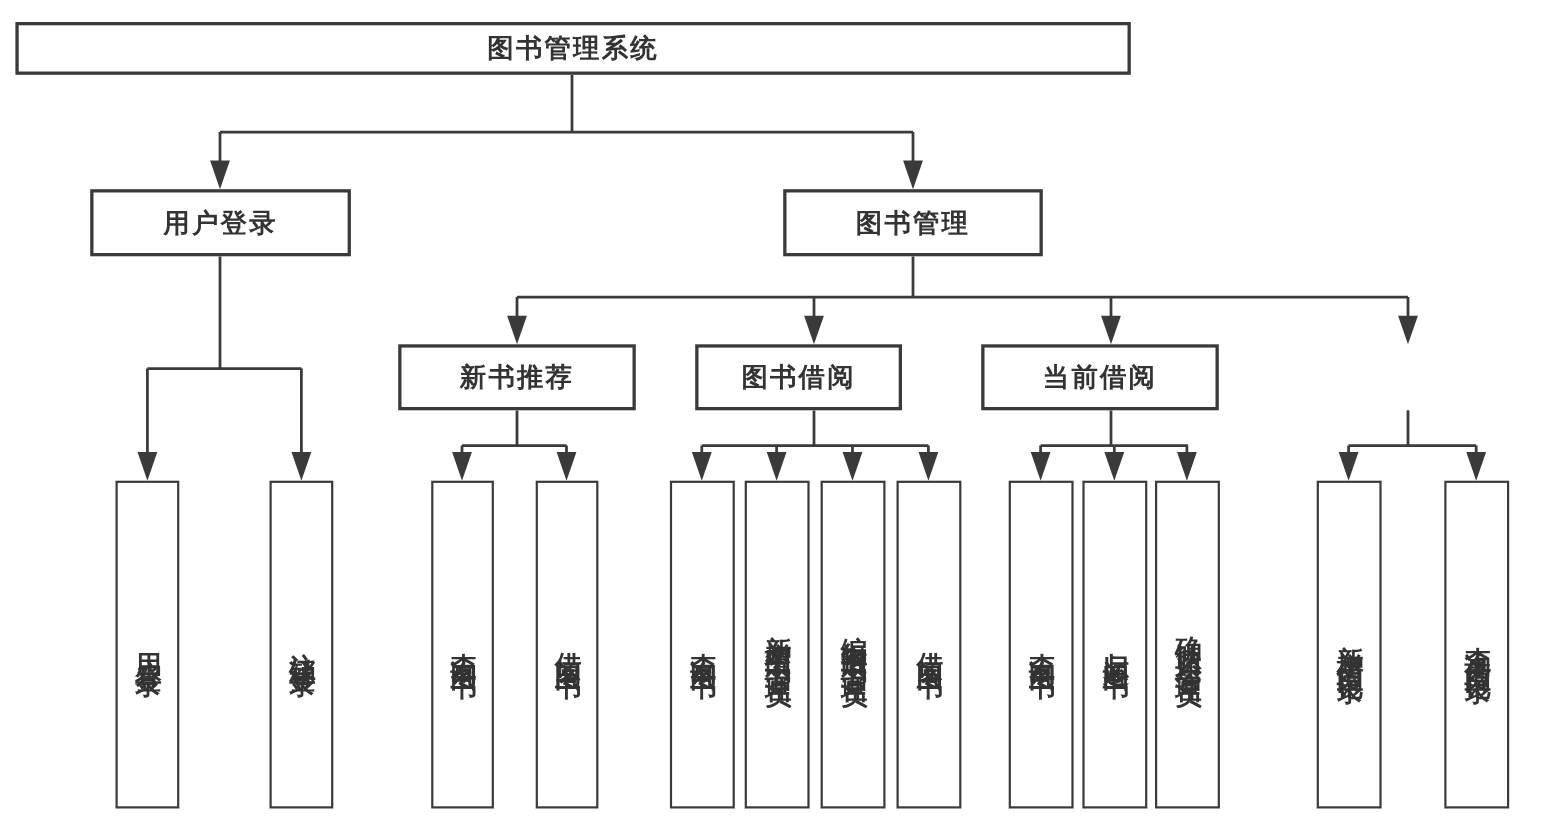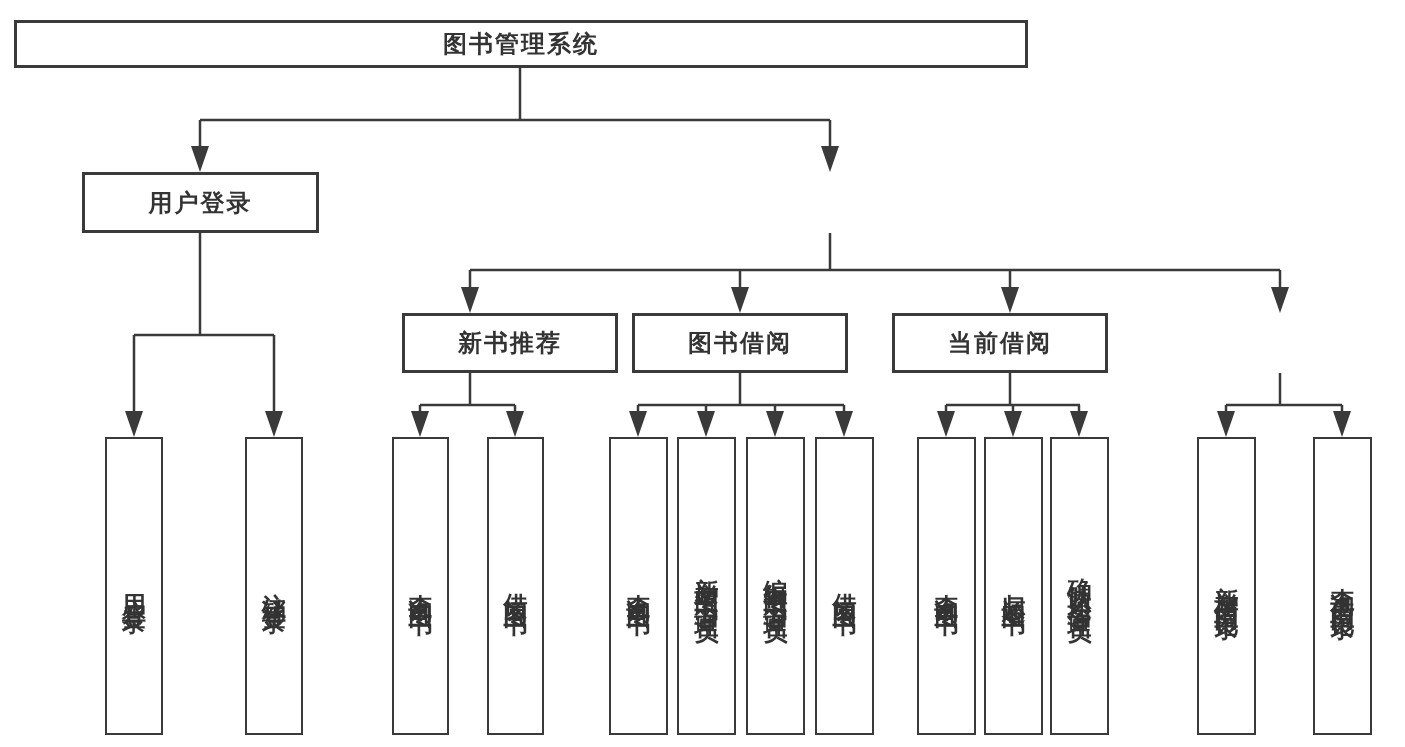--- a/index.html
+++ b/index.html
@@ -95,23 +95,24 @@
         <use href="#arw" x="1013" y="437"></use>
       <use href="#arw" x="1079" y="437"></use>
       <use href="#arw" x="1226" y="437"></use>
         <use href="#arw" x="1342" y="437"></use>
     </g>
   </svg>
 
   <div class="box hbox" style="left:14px; top:20px; width:1014px; height:48px;">图书管理系统</div>
 
   <div class="box hbox" style="left:82px; top:172px; width:237px; height:61px;">用户登录</div>
+  <div class="box hbox" style="left:712px; top:172px; width:236px; height:61px;">图书管理</div>
 
-  <div class="box hbox" style="left:362px; top:313px; width:216px; height:60px;margin-left:40px;">新书推荐</div>
-  <div class="box hbox" style="left:632px; top:313px; width:216px; height:60px;">图书借阅</div>
+  <div class="box hbox" style="left:362px; top:313px; width:216px; height:60px;">新书推荐</div>
+  <div class="box hbox" style="left:632px; top:313px; width:188px; height:60px;">图书借阅</div>
   <div class="box hbox" style="left:892px; top:313px; width:216px; height:60px;">当前借阅</div>
 
   <div class="box vbox" style="left:105px; top:437px; width:58px; height:298px;">用户登录</div>
   <div class="box vbox" style="left:245px; top:437px; width:58px; height:298px;">注销登录</div>
 
   <div class="box vbox" style="left:392px; top:437px; width:57px; height:298px;">查询图书</div>
   <div class="box vbox" style="left:487px; top:437px; width:57px; height:298px;">借阅图书</div>
 
   <div class="box vbox" style="left:609px; top:437px; width:59px; height:298px;">查询图书</div>
   <div class="box vbox" style="left:677px; top:437px; width:59px; height:298px;">新增图书（管理员）</div>

